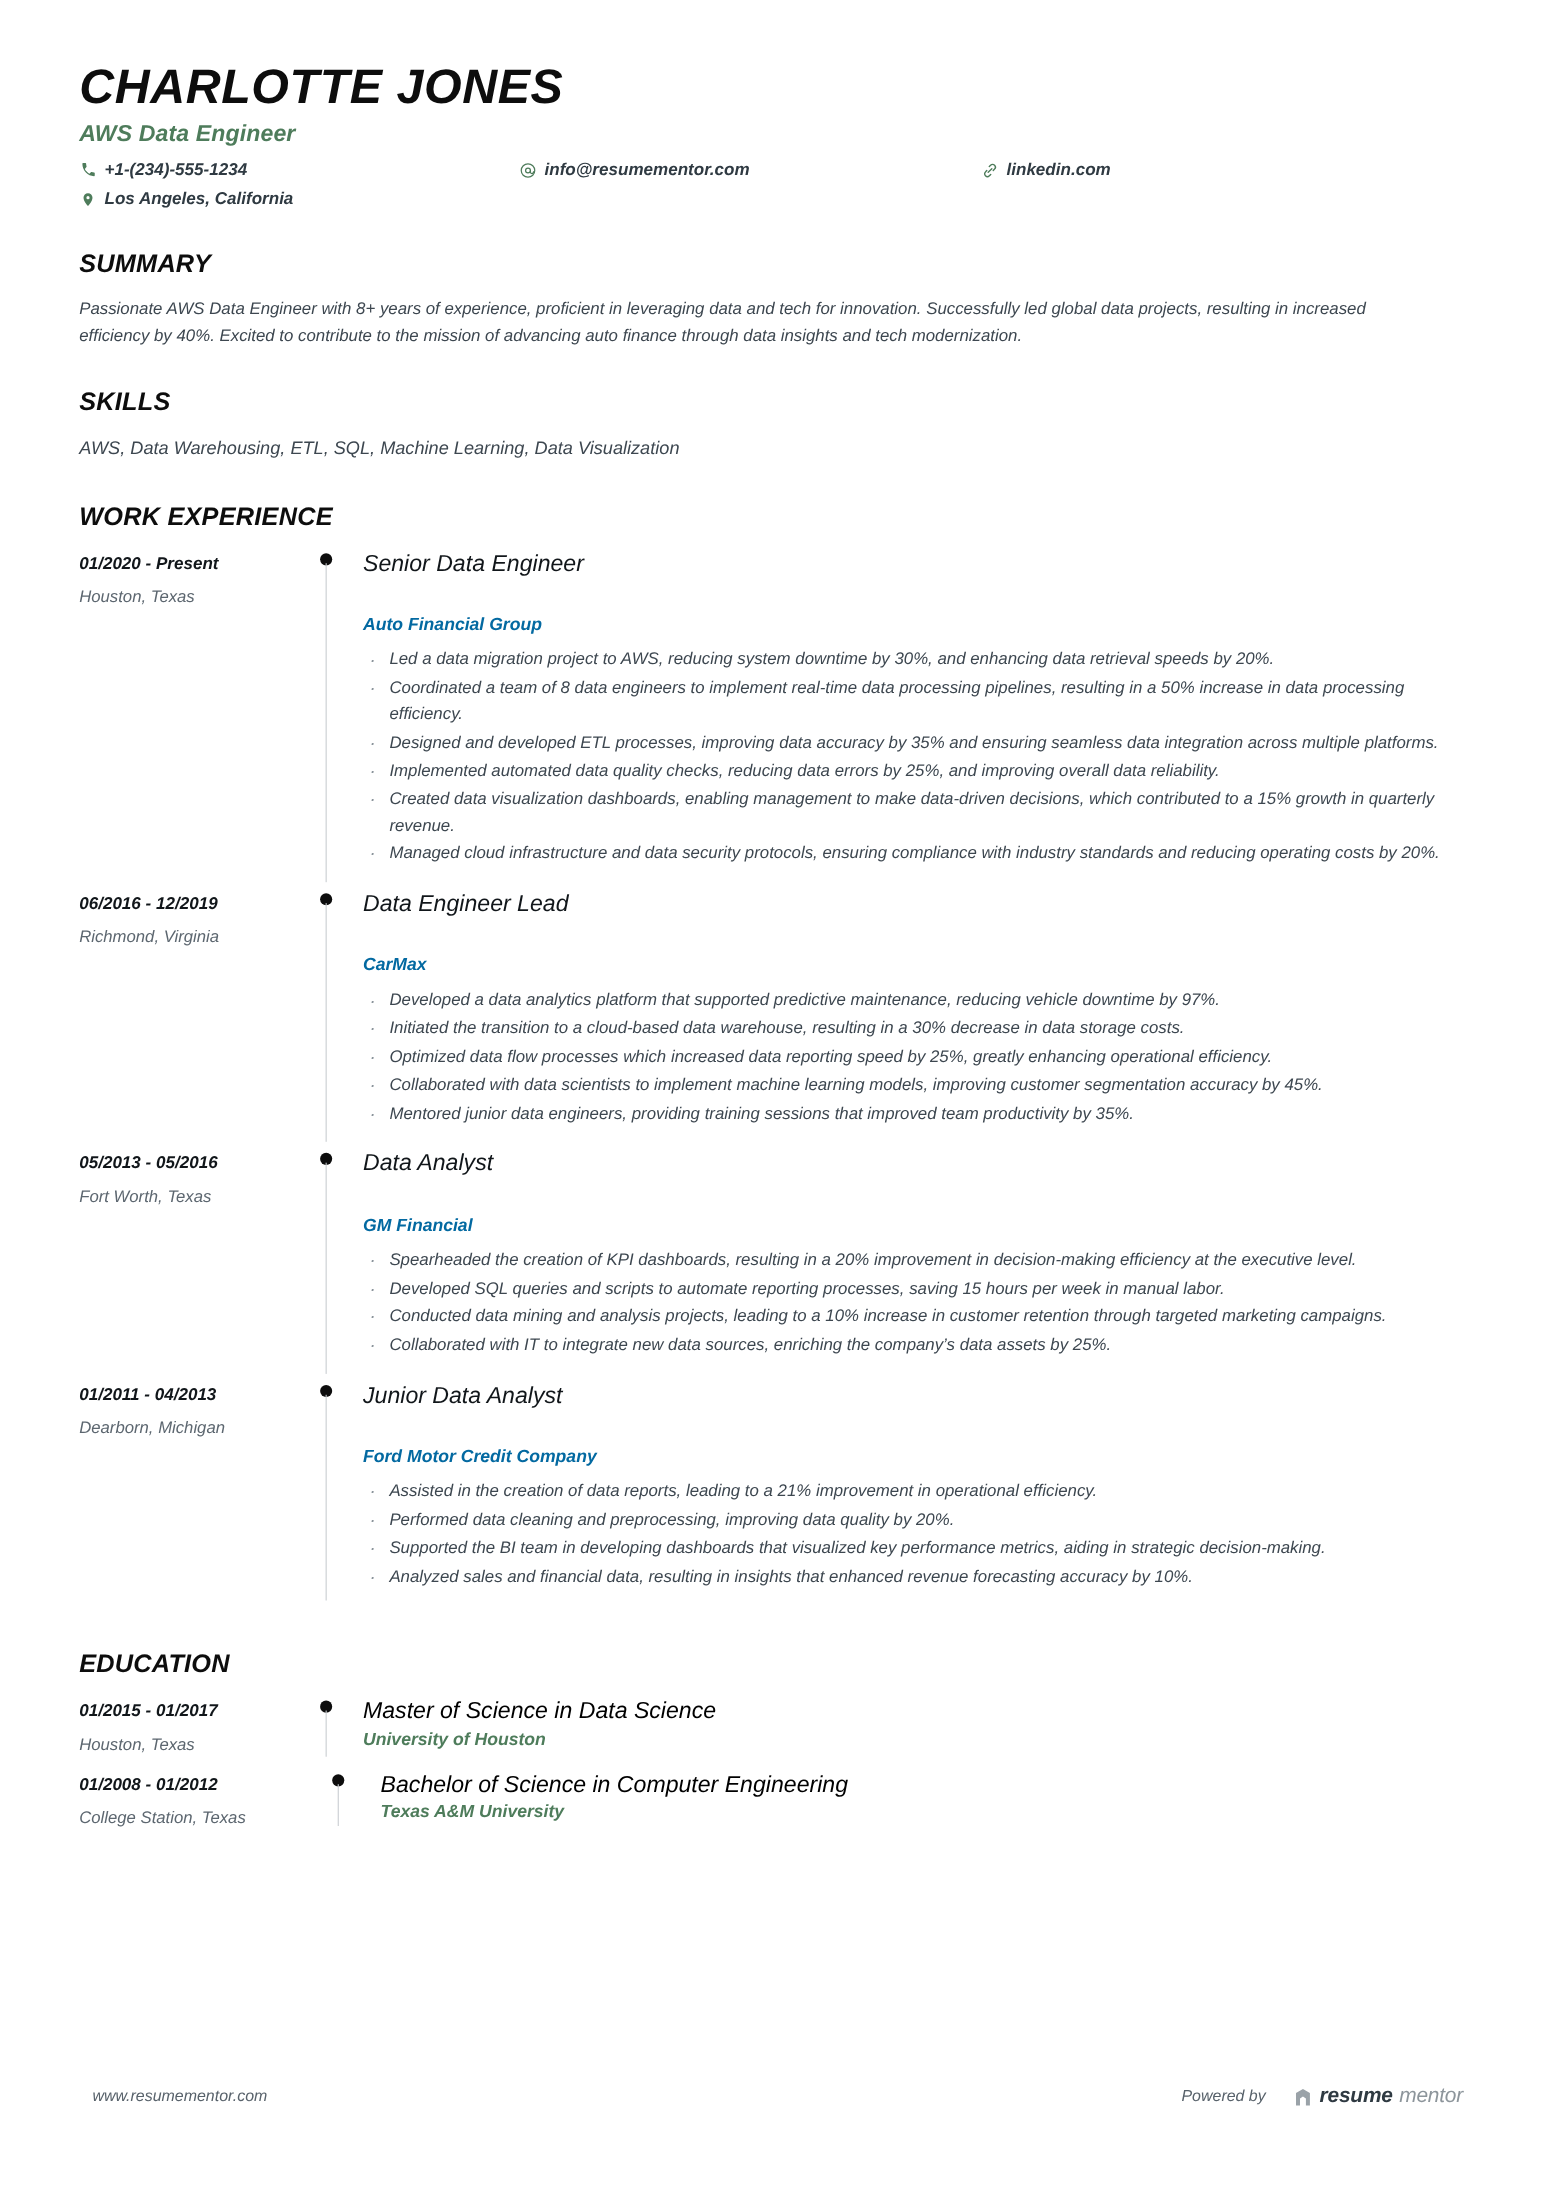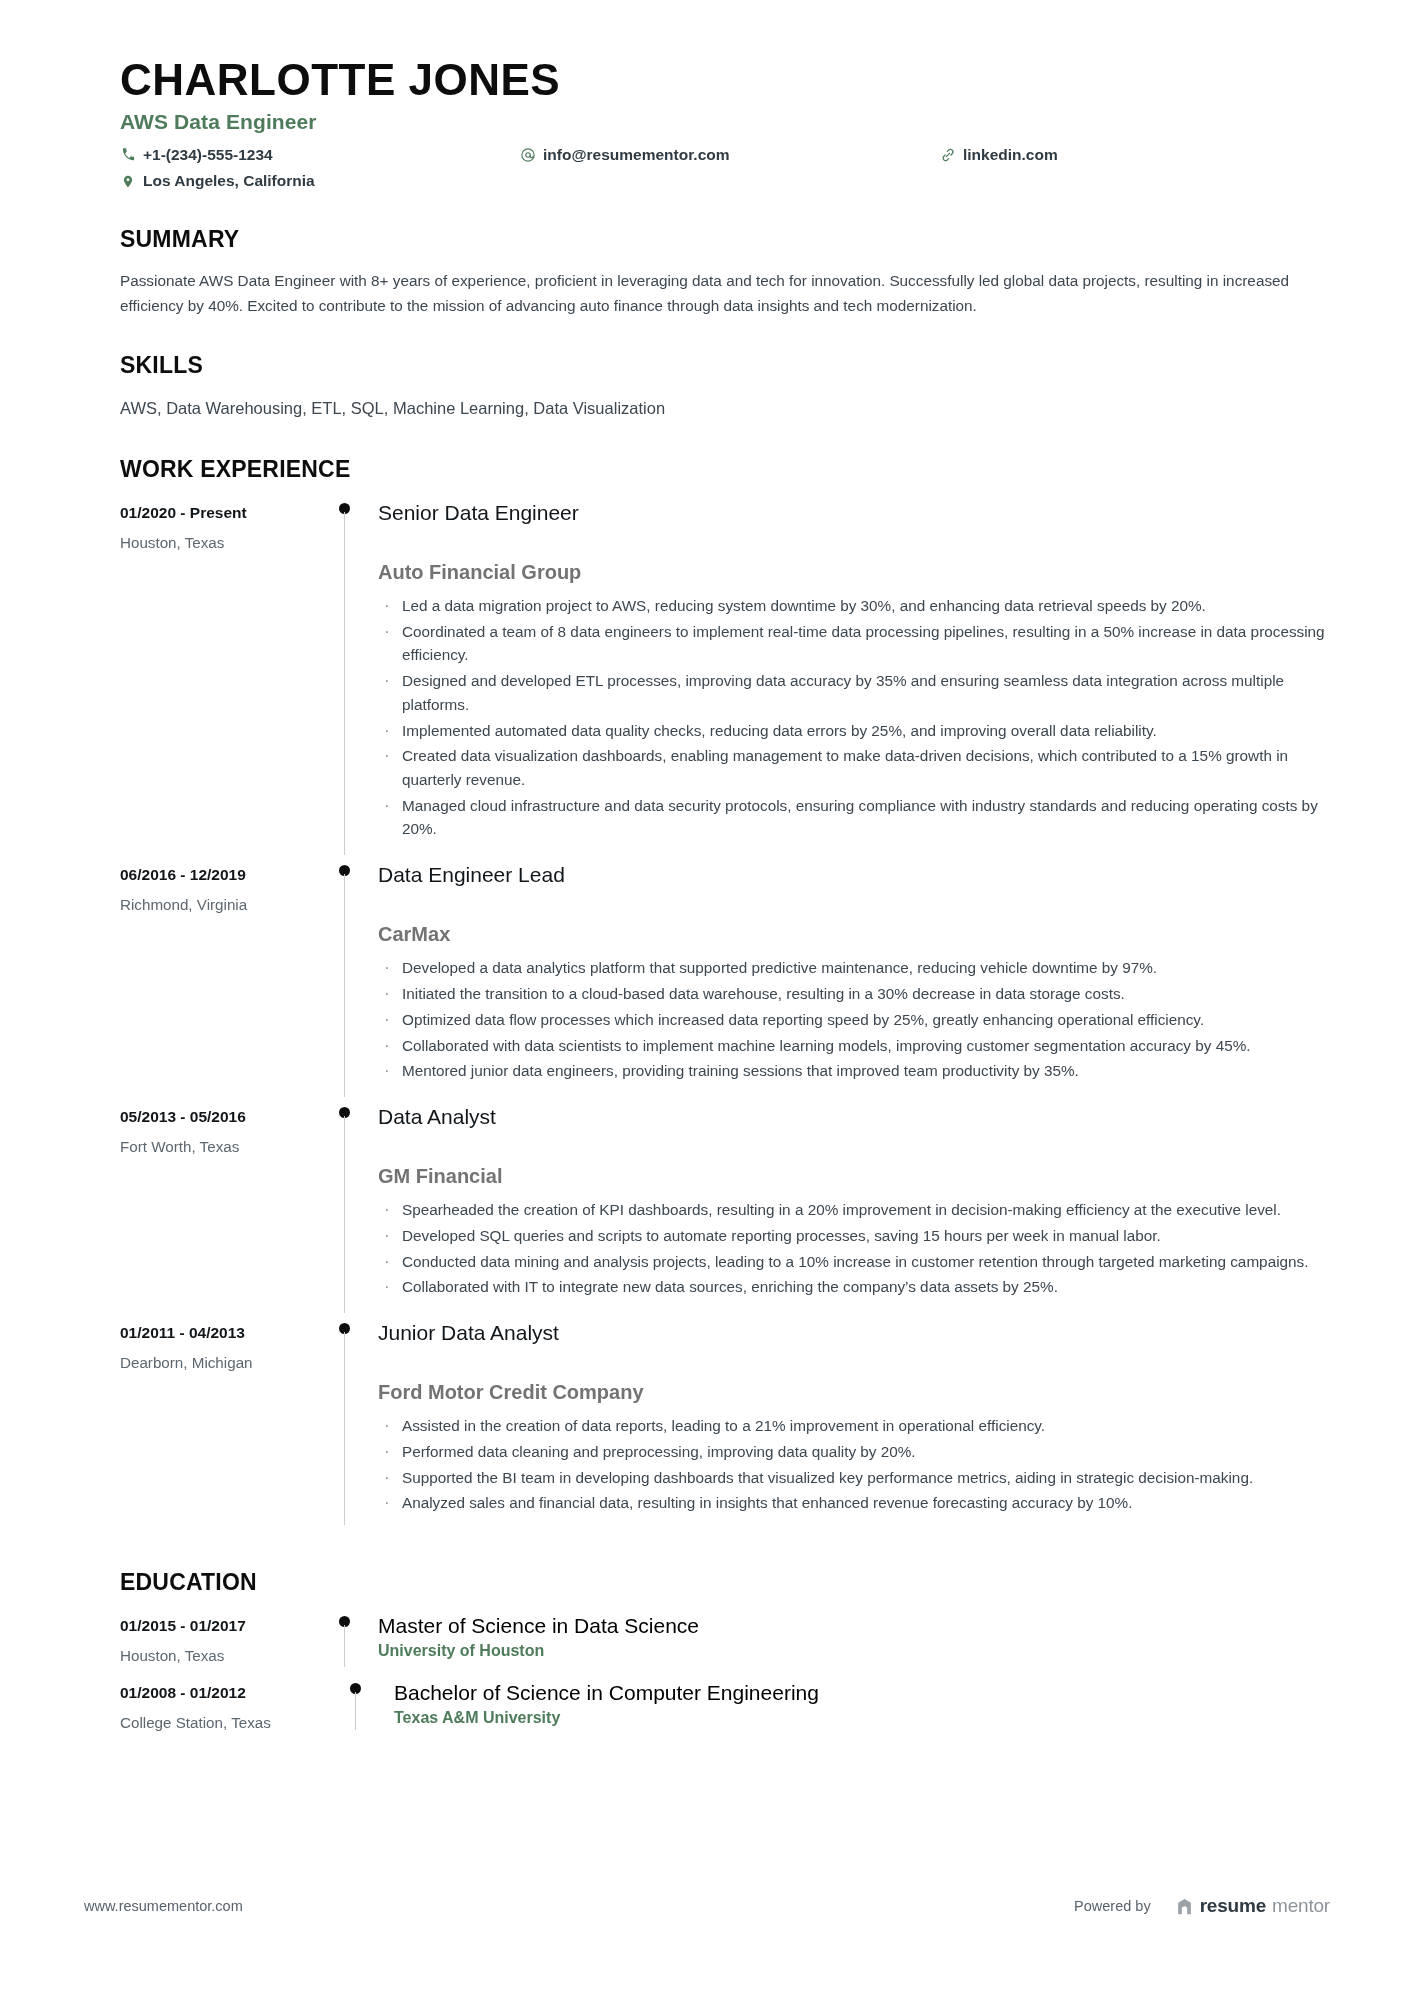--- a/index.html
+++ b/index.html
@@ -10,21 +10,22 @@
   body {
     font-family: "Liberation Sans", sans-serif;
     color: #2f3a42;
     -webkit-font-smoothing: antialiased;
   }
   .page {
     position: relative;
     width: 1410px;
     min-height: 1995px;
     background: #fff;
-    padding: 56px 80px 0 120px;
+    padding: 56px 80px 0 72px;
+    font-style: italic;
   }
 
   
   .name {
     font-size: 44px;
     font-weight: 700;
     letter-spacing: 0.5px;
     color: #0d0d0d;
     line-height: 1.08;
     margin-bottom: 6px;
@@ -127,23 +128,23 @@
   .entry:last-child .rail .line { bottom: 10px; }
   .entry .right { padding-left: 6px; padding-bottom: 18px; }
   .role {
     font-size: 21px;
     color: #11161a;
     line-height: 1.3;
     margin-bottom: 3px;
     font-weight: 400;
   }
   .company {
-    font-size: 20px;
-    font-weight: 700;
-    color: #737373;
+    font-size: 16px;
+    font-weight: 700;
+    color: #0369a1;
     margin-bottom: 8px;
     line-height: 1.4;
     margin-top: 32px;
   }
   ul.bullets { list-style: none; }
   ul.bullets li {
     position: relative;
     padding-left: 24px;
     font-size: 15.3px;
     line-height: 1.55;

